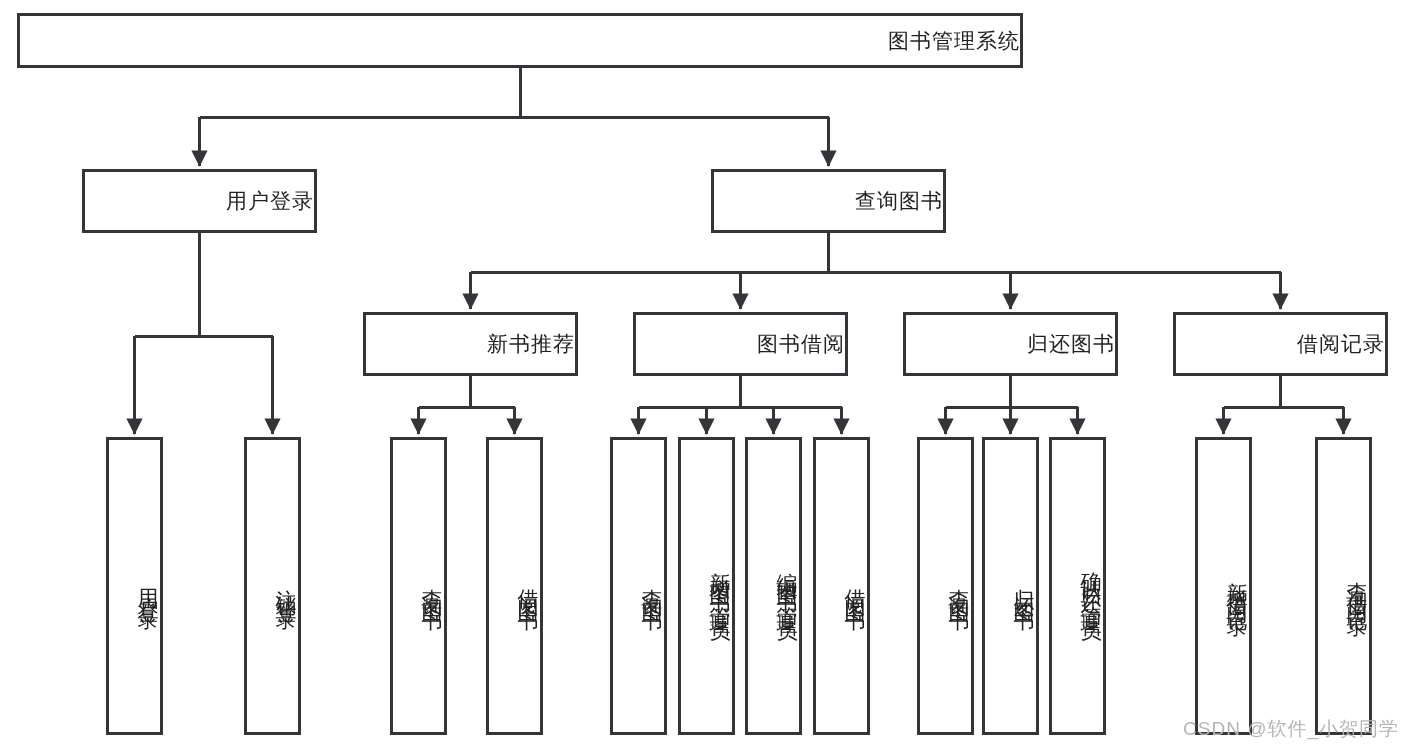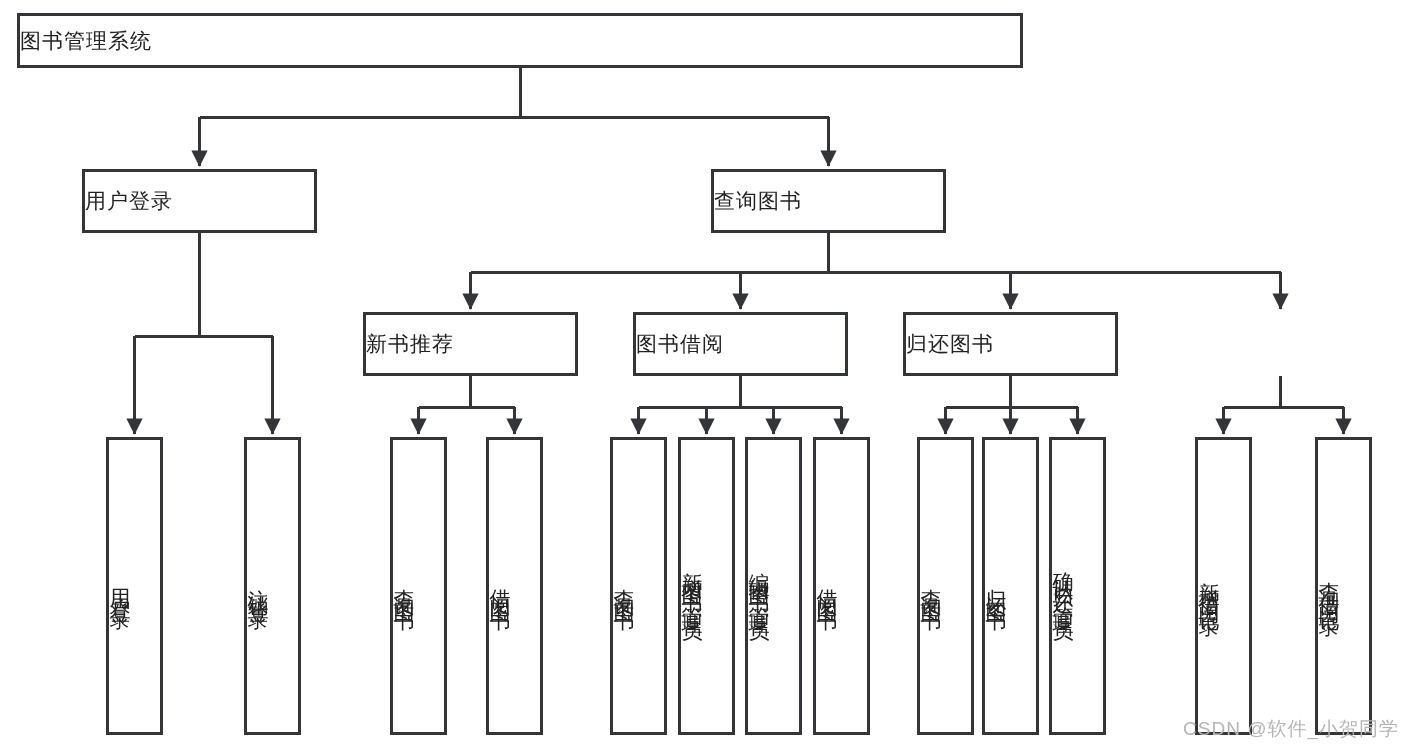--- a/index.html
+++ b/index.html
@@ -3,21 +3,21 @@
 <meta charset="utf-8">
 <style>
   html,body{margin:0;padding:0;background:#ffffff;}
   .canvas{
     position:relative;width:1405px;height:747px;background:#ffffff;overflow:hidden;
     font-family:"Liberation Sans","DejaVu Sans",sans-serif;
   }
   .box{
     position:absolute;box-sizing:border-box;background:#ffffff;
     border:3px solid #333538;color:#222222;
-    display:flex;align-items:center;justify-content:flex-start;
+    display:flex;align-items:center;justify-content:flex-end;padding-left:14px;
   }
   .h-label{font-size:21px;letter-spacing:1px;white-space:nowrap;}
   .leaf{width:57px;top:437px;height:298px;}
   .v-label{
     writing-mode:vertical-rl;text-orientation:mixed;
     font-size:21px;line-height:1.1;letter-spacing:7px;white-space:nowrap;
   }
   .root{left:17px;top:13px;width:1006px;height:55px;}
   .lvl2{top:169px;width:235px;height:64px;}
   .lvl3{top:312px;width:215px;height:64px;}
@@ -103,20 +103,23 @@
 
   <div class="box lvl3" style="left:633px;">
     <span class="h-label">图书借阅</span>
   </div>
   <div class="box lvl3" style="left:363px;">
     <span class="h-label">新书推荐</span>
   </div>
   <div class="box lvl3" style="left:903px;">
     <span class="h-label">归还图书</span>
   </div>
+  <div class="box lvl3" style="left:1173px;">
+    <span class="h-label">借阅记录</span>
+  </div>
 
   <div class="box leaf" style="left:106px;">
     <span class="v-label">用户登录</span>
   </div>
   <div class="box leaf" style="left:244px;">
     <span class="v-label">注销登录</span>
   </div>
   <div class="box leaf" style="left:390px;">
     <span class="v-label">查询图书</span>
   </div>

